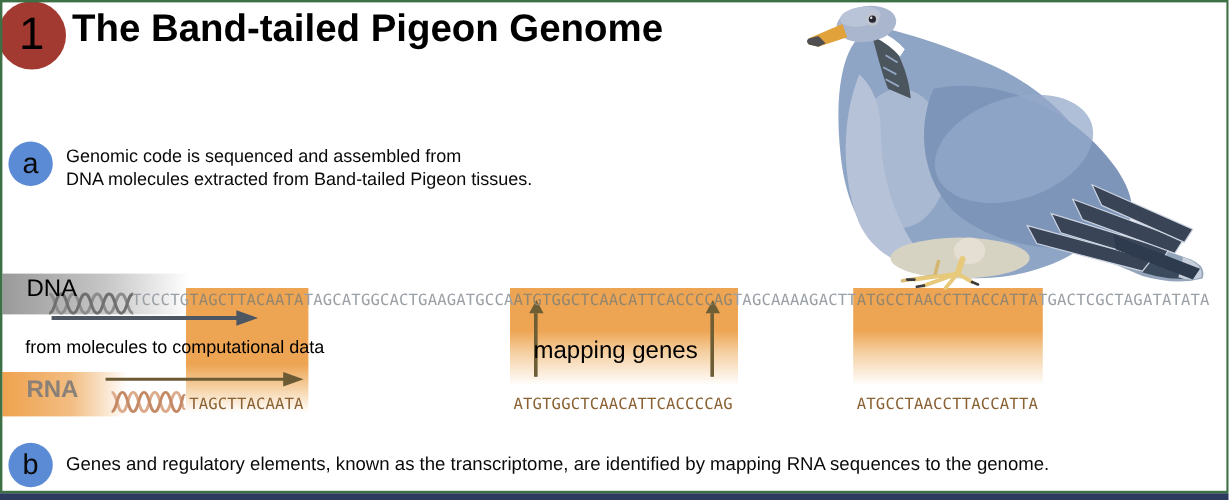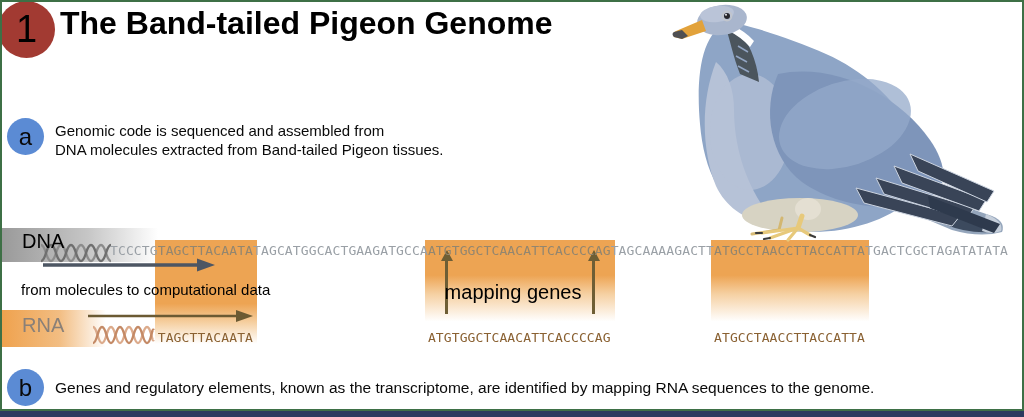--- a/index.html
+++ b/index.html
@@ -34,21 +34,21 @@
   
   .dna-bar{
     position:absolute;left:2px;top:228px;width:156px;height:34px;z-index:0;
     background:linear-gradient(90deg,#9a9a9a 0%,#c6c6c6 55%,rgba(255,255,255,0) 100%);
   }
   .dna-label{position:absolute;left:22px;top:230px;font-size:20px;font-weight:normal;color:#000000;z-index:2;}
   .rna-bar{
     position:absolute;left:2px;top:310px;width:104px;height:37px;z-index:0;
     background:linear-gradient(90deg,#efa24e 0%,#f2bd82 55%,rgba(255,255,255,0) 100%);
   }
-  .rna-label{position:absolute;left:22px;top:314px;font-size:20px;font-weight:normal;color:#8a8078;z-index:2;}
+  .rna-label{position:absolute;left:22px;top:314px;font-size:20px;font-weight:bold;color:#8a8078;z-index:2;}
 
   .seq-row{
     position:absolute;left:110px;white-space:nowrap;z-index:2;
     font-family:"DejaVu Sans Mono",monospace;font-weight:400;font-size:13px;letter-spacing:0.12px;
   }
   .dna-row{top:243px;}
   .rna-row{top:330px;}
   .seq-gray{color:#9aa0a6;}
   .seq-hl-dna{color:#93866f;}
   .seq-hl-rna{color:#8a6132;}

